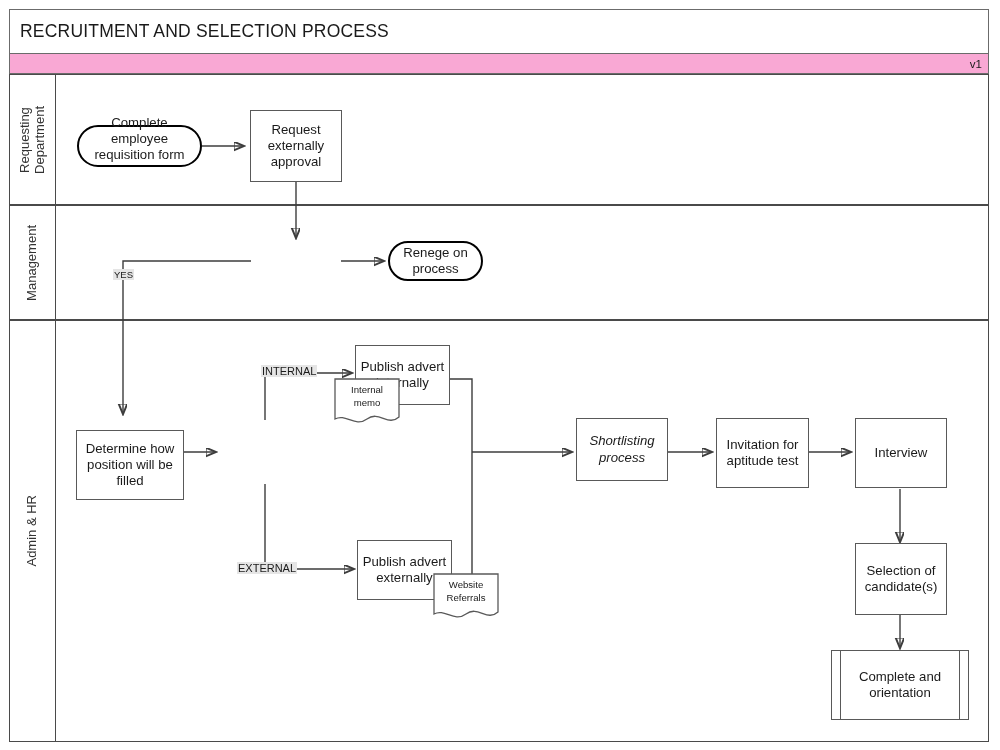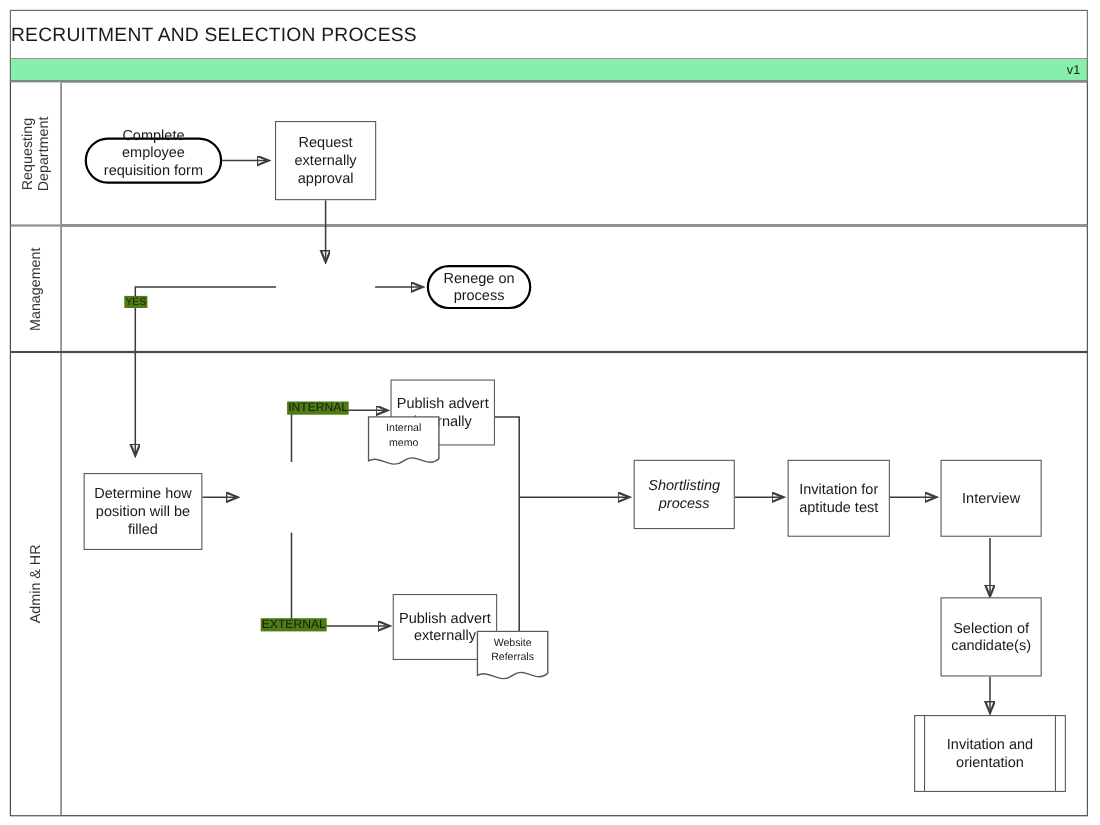--- a/index.html
+++ b/index.html
@@ -34,20 +34,21 @@
   .title-bar {
     position: absolute;
     left: 9px;
     top: 9px;
     width: 980px;
     height: 45px;
     box-sizing: border-box;
     border: 1px solid #6b6b6b;
     display: flex;
     align-items: center;
+    padding-left: 10px;
     background: #fff;
   }
   .title-text {
     font-size: 17.5px;
     letter-spacing: 0.2px;
     color: #1a1a1a;
     white-space: nowrap;
   }
   .version-bar {
     position: absolute;
@@ -55,21 +56,21 @@
     top: 54px;
     width: 980px;
     height: 20px;
     box-sizing: border-box;
     border: 1px solid #6b6b6b;
     border-top: none;
     display: flex;
     align-items: center;
     justify-content: flex-end;
     padding-right: 6px;
-    background: #86efac;
+    background: #f9a8d4;
   }
   .version-text {
     font-size: 11.5px;
     color: #1a1a1a;
   }
 
   
   .lane {
     position: absolute;
     left: 9px;
@@ -189,21 +190,21 @@
     color: #1a1a1a;
     z-index: 2;
     white-space: pre-line;
   }
 
   
   .edge-label {
     position: absolute;
     font-size: 11px;
     color: #1a1a1a;
-    background: #4d7c0f;
+    background: #e5e5e5;
     padding: 0 1px;
     white-space: nowrap;
     z-index: 6;
   }
   .edge-label.tiny { font-size: 9.5px; }
 
   
   #edges {
     position: absolute;
     left: 0;
@@ -340,21 +341,21 @@
 
   <div class="shape proc" style="left:855px; top:418px; width:92px; height:70px; z-index:5;">
     <span>Interview</span>
   </div>
 
   <div class="shape proc" style="left:855px; top:543px; width:92px; height:72px; z-index:5;">
     <span>Selection of candidate(s)</span>
   </div>
 
   <div class="shape predef" style="left:831px; top:650px; width:138px; height:70px; z-index:5;">
-    <span>Invitation and orientation</span>
+    <span>Complete and orientation</span>
   </div>
 
   <span class="edge-label tiny" style="left:113px; top:269px;">YES</span>
 
   <span class="edge-label" style="left:261px; top:365px;">INTERNAL</span>
 
   <span class="edge-label" style="left:237px; top:562px;">EXTERNAL</span>
 
 </div>
 

